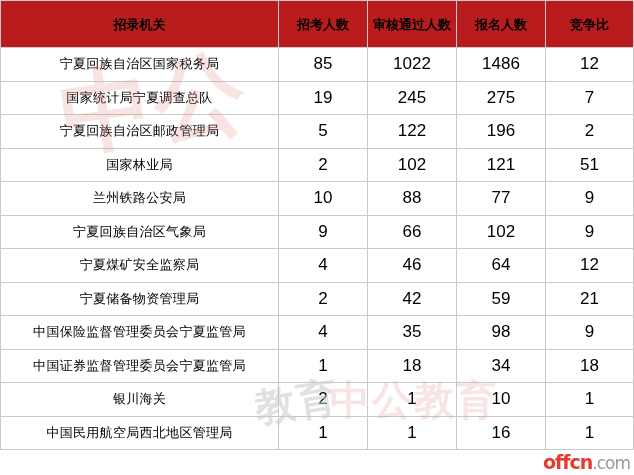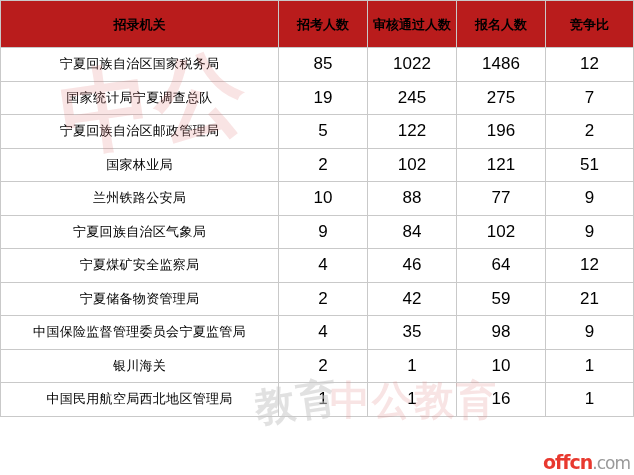--- a/index.html
+++ b/index.html
@@ -161,21 +161,21 @@
     <tr>
       <td class="agency">兰州铁路公安局</td>
       <td class="num">10</td>
       <td class="num">88</td>
       <td class="num">77</td>
       <td class="num">9</td>
     </tr>
     <tr>
       <td class="agency">宁夏回族自治区气象局</td>
       <td class="num">9</td>
-      <td class="num">84</td>
+      <td class="num">66</td>
       <td class="num">102</td>
       <td class="num">9</td>
     </tr>
     <tr>
       <td class="agency">宁夏煤矿安全监察局</td>
       <td class="num">4</td>
       <td class="num">46</td>
       <td class="num">64</td>
       <td class="num">12</td>
     </tr>
@@ -185,20 +185,27 @@
       <td class="num">42</td>
       <td class="num">59</td>
       <td class="num">21</td>
     </tr>
     <tr>
       <td class="agency">中国保险监督管理委员会宁夏监管局</td>
       <td class="num">4</td>
       <td class="num">35</td>
       <td class="num">98</td>
       <td class="num">9</td>
+    </tr>
+    <tr>
+      <td class="agency">中国证券监督管理委员会宁夏监管局</td>
+      <td class="num">1</td>
+      <td class="num">18</td>
+      <td class="num">34</td>
+      <td class="num">18</td>
     </tr>
     <tr>
       <td class="agency">银川海关</td>
       <td class="num">2</td>
       <td class="num">1</td>
       <td class="num">10</td>
       <td class="num">1</td>
     </tr>
     <tr>
       <td class="agency">中国民用航空局西北地区管理局</td>

